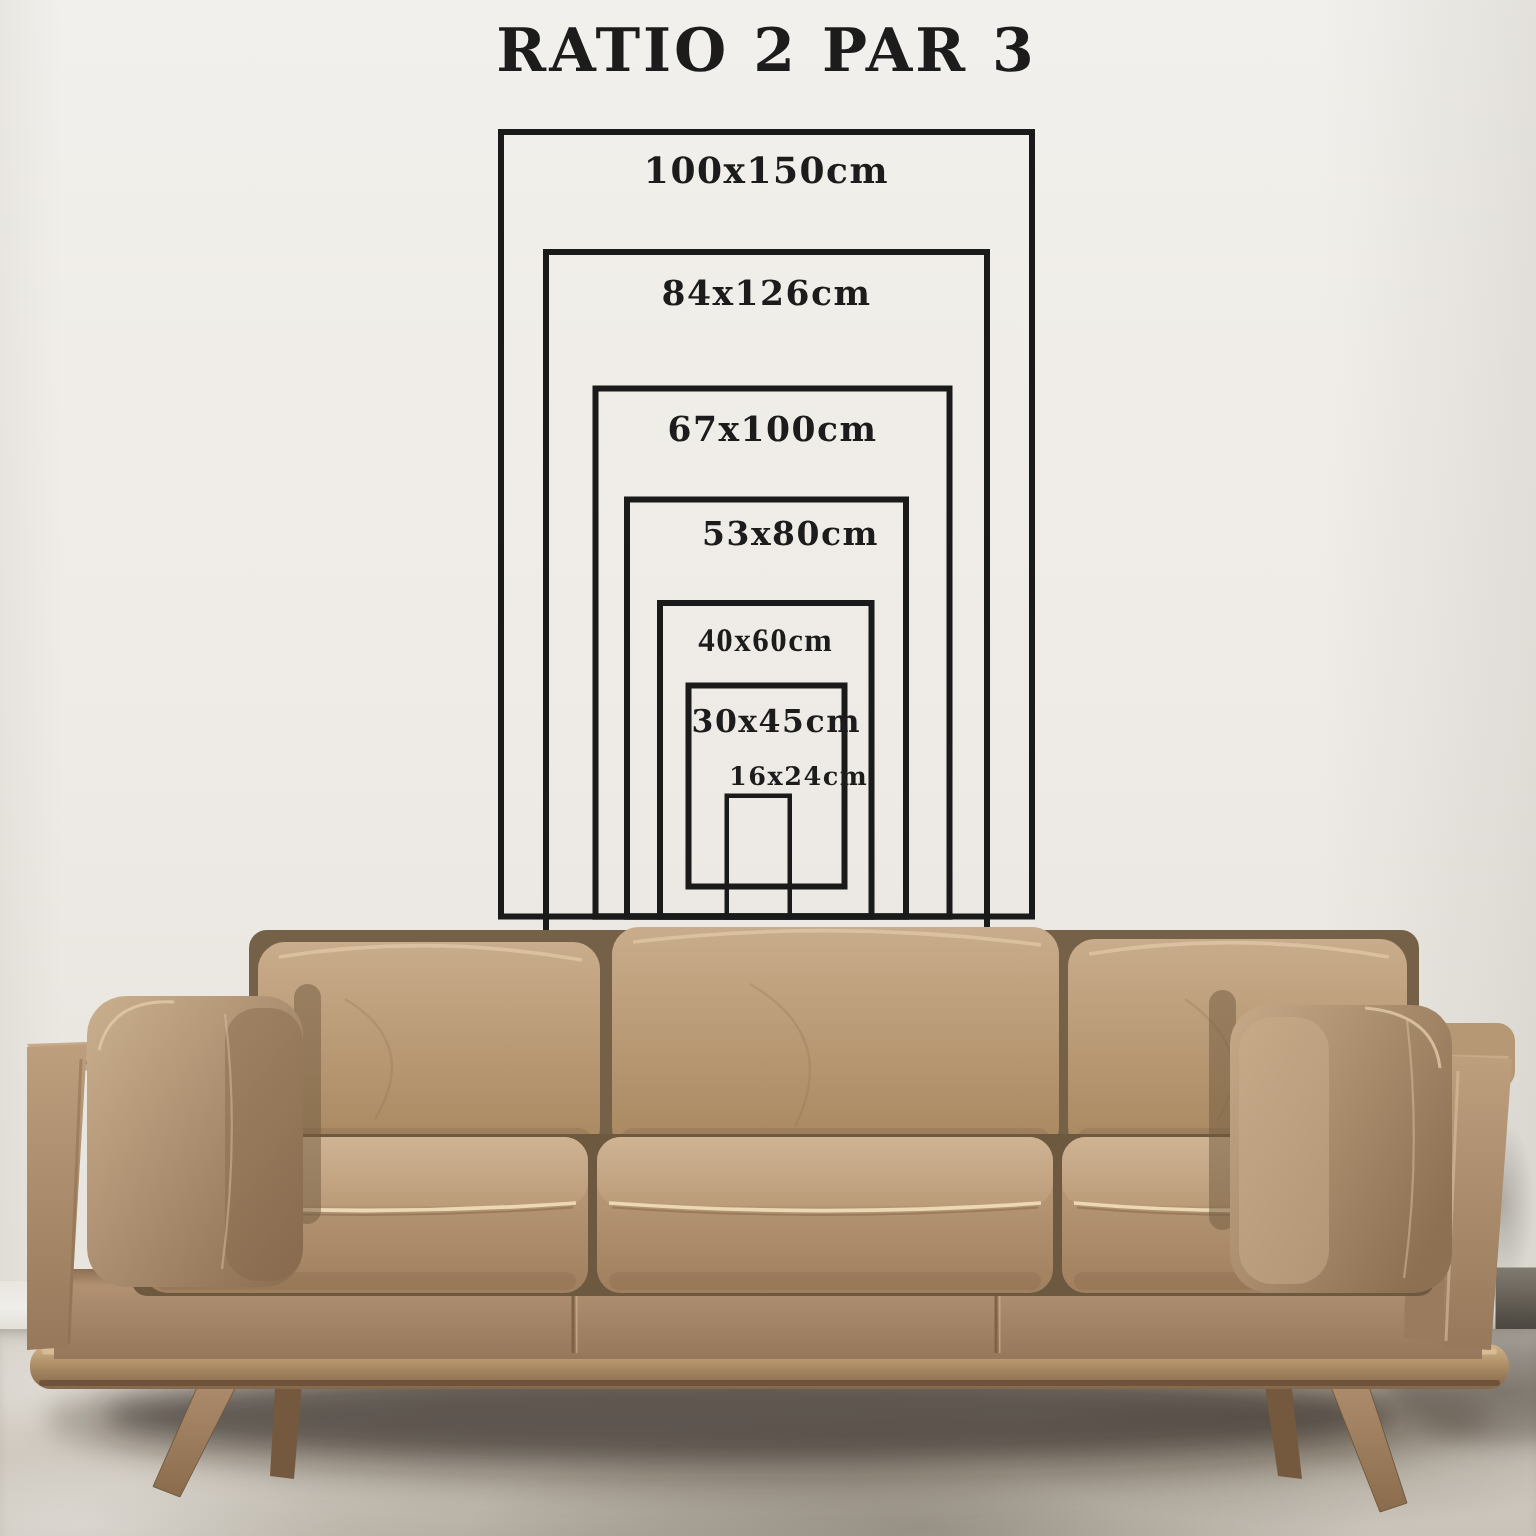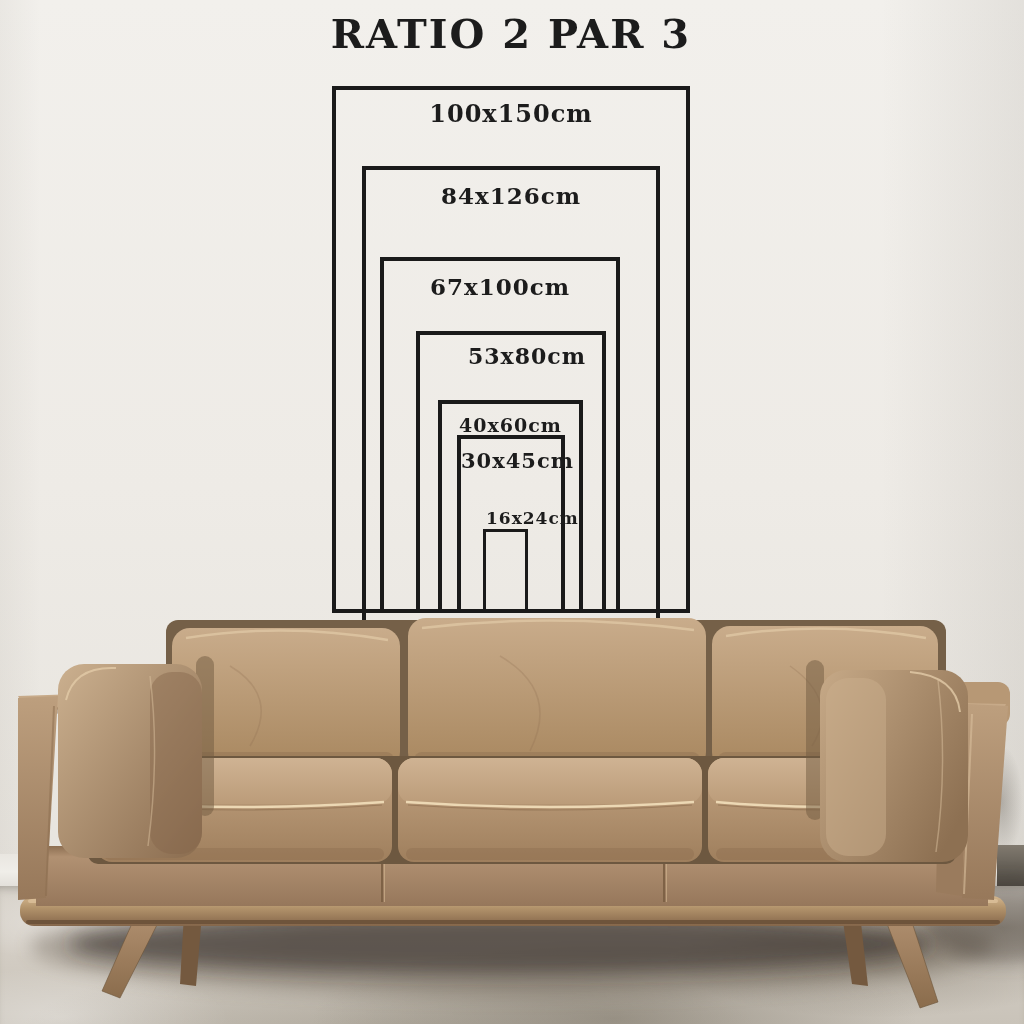--- a/index.html
+++ b/index.html
@@ -54,30 +54,30 @@
   .size-rect{
     position:absolute;box-sizing:border-box;border:4px solid var(--line);
     background:transparent;
   }
   .size-label{
     position:absolute;left:0;width:100%;text-align:center;
     font-weight:700;color:var(--ink);letter-spacing:1px;line-height:1;
   }
   .r0{left:332px;top:86px; width:358px;height:527px;padding-left:12px;}
   .r1{left:362px;top:166px;width:298px;height:555px;text-decoration:underline;}
-  .r2{left:380px;top:257px;width:240px;height:356px;}
+  .r2{left:395px;top:257px;width:240px;height:356px;}
   .r3{left:416px;top:331px;width:190px;height:282px;}
   .r4{left:438px;top:400px;width:145px;height:213px;}
-  .r5{left:457px;top:435px;width:108px;height:178px;}
+  .r5{left:457px;top:455px;width:108px;height:138px;}
   .r6{left:483px;top:529px;width:45px; height:84px;border-width:3px;}
   .r0 .size-label{top:12px;font-size:24px;}
   .r1 .size-label{top:14px;font-size:23px;}
   .r2 .size-label{top:14px;font-size:23px;}
   .r3 .size-label{top:10px;font-size:22px;margin-left:16px;}
-  .r4 .size-label{top:12px;font-size:19px;}
+  .r4 .size-label{top:12px;font-size:22px;font-family:Liberation Serif, serif;}
   .r5 .size-label{top:11px;font-size:21px;}
   .r6 .size-label{top:-22px;font-size:17px;}
   
   .sofa-svg{position:absolute;left:0;top:596px;width:1024px;height:428px;}
 </style>
 </head>
 <body>
 
 <div class="stage">
 

